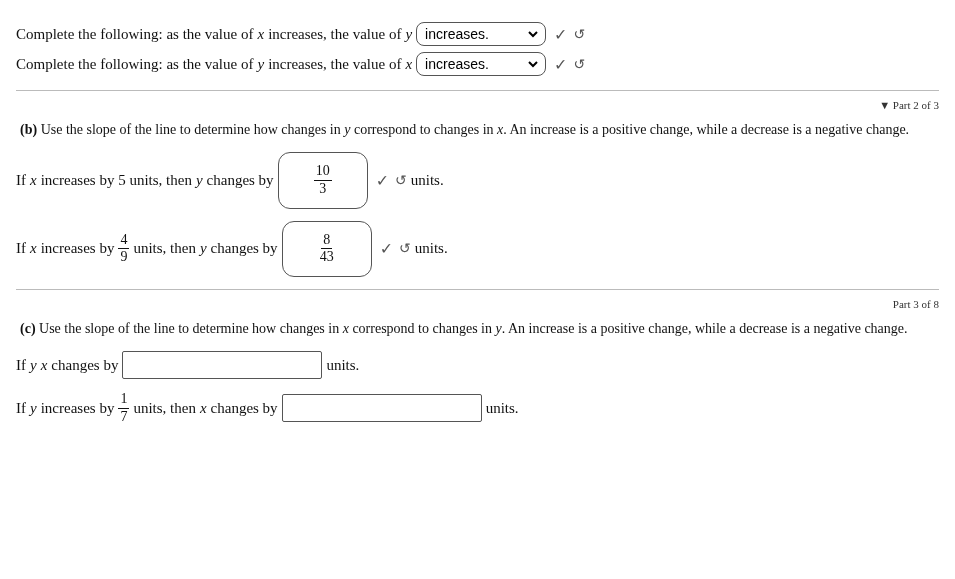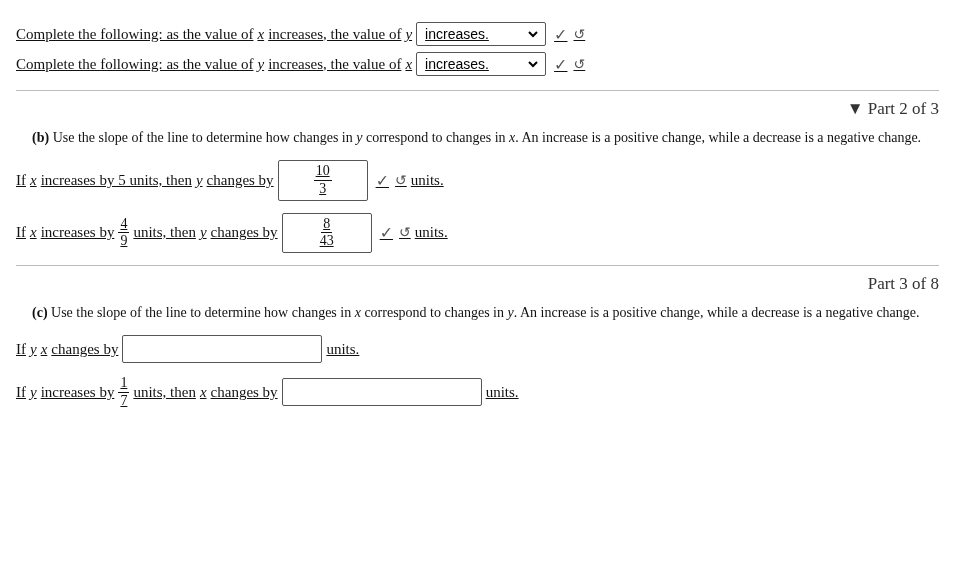--- a/index.html
+++ b/index.html
@@ -12,34 +12,33 @@
       width: 955px;
       min-height: 579px;
     }
 
     .row {
       display: flex;
       align-items: center;
       flex-wrap: wrap;
       margin: 6px 0;
       gap: 4px;
-      text-decoration: underline;
     }
 
     .inline-text {
       font-size: 15px;
     }
 
     .italic { font-style: italic; }
 
     .dropdown-container {
       display: inline-flex;
       align-items: center;
       border: 1px solid #555;
-      border-radius: 2px;
+      border-radius: 8px;
       background: #fff;
       padding: 2px 4px;
     }
 
     .dropdown-container select {
       border: none;
       outline: none;
       font-size: 14px;
       background: transparent;
       cursor: pointer;
@@ -55,40 +54,40 @@
 
     .redo-icon {
       color: #555;
       font-size: 14px;
       margin-left: 2px;
       cursor: pointer;
     }
 
     .part-label {
       text-align: right;
-      font-size: 17px;
+      font-size: 11px;
       color: #333;
       margin: 4px 0 2px 0;
       font-family: Liberation Serif, serif;
     }
 
     .description-block {
       font-size: 14px;
       line-height: 1.5;
-      margin: 6px 16px;
+      margin: 6px 4px;
     }
 
     .input-box {
       border: 1px solid #555;
-      border-radius: 2px;
+      border-radius: 12px;
       display: inline-flex;
       align-items: center;
       justify-content: center;
       min-width: 90px;
-      padding: 2px 6px;
+      padding: 10px 6px;
       font-size: 15px;
       background: #fff;
     }
 
     .fraction {
       display: inline-flex;
       flex-direction: column;
       align-items: center;
       font-size: 14px;
       line-height: 1.2;

